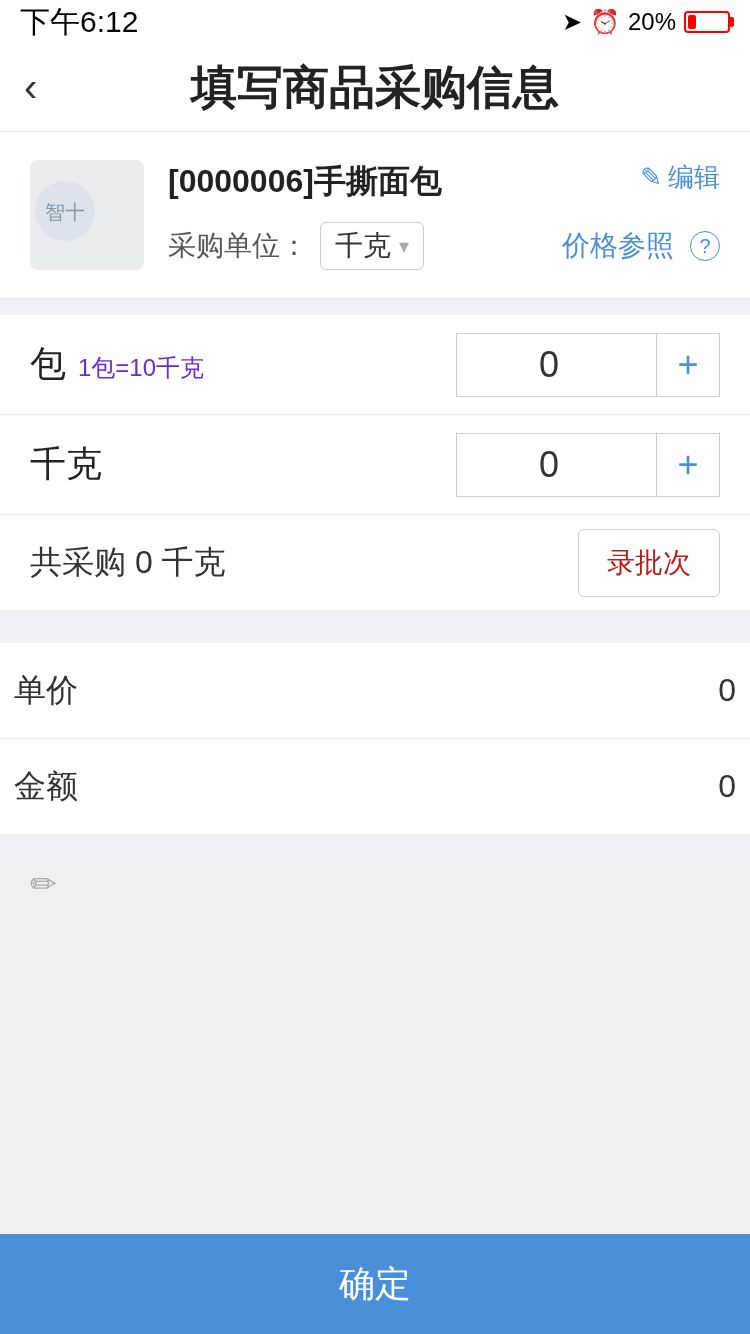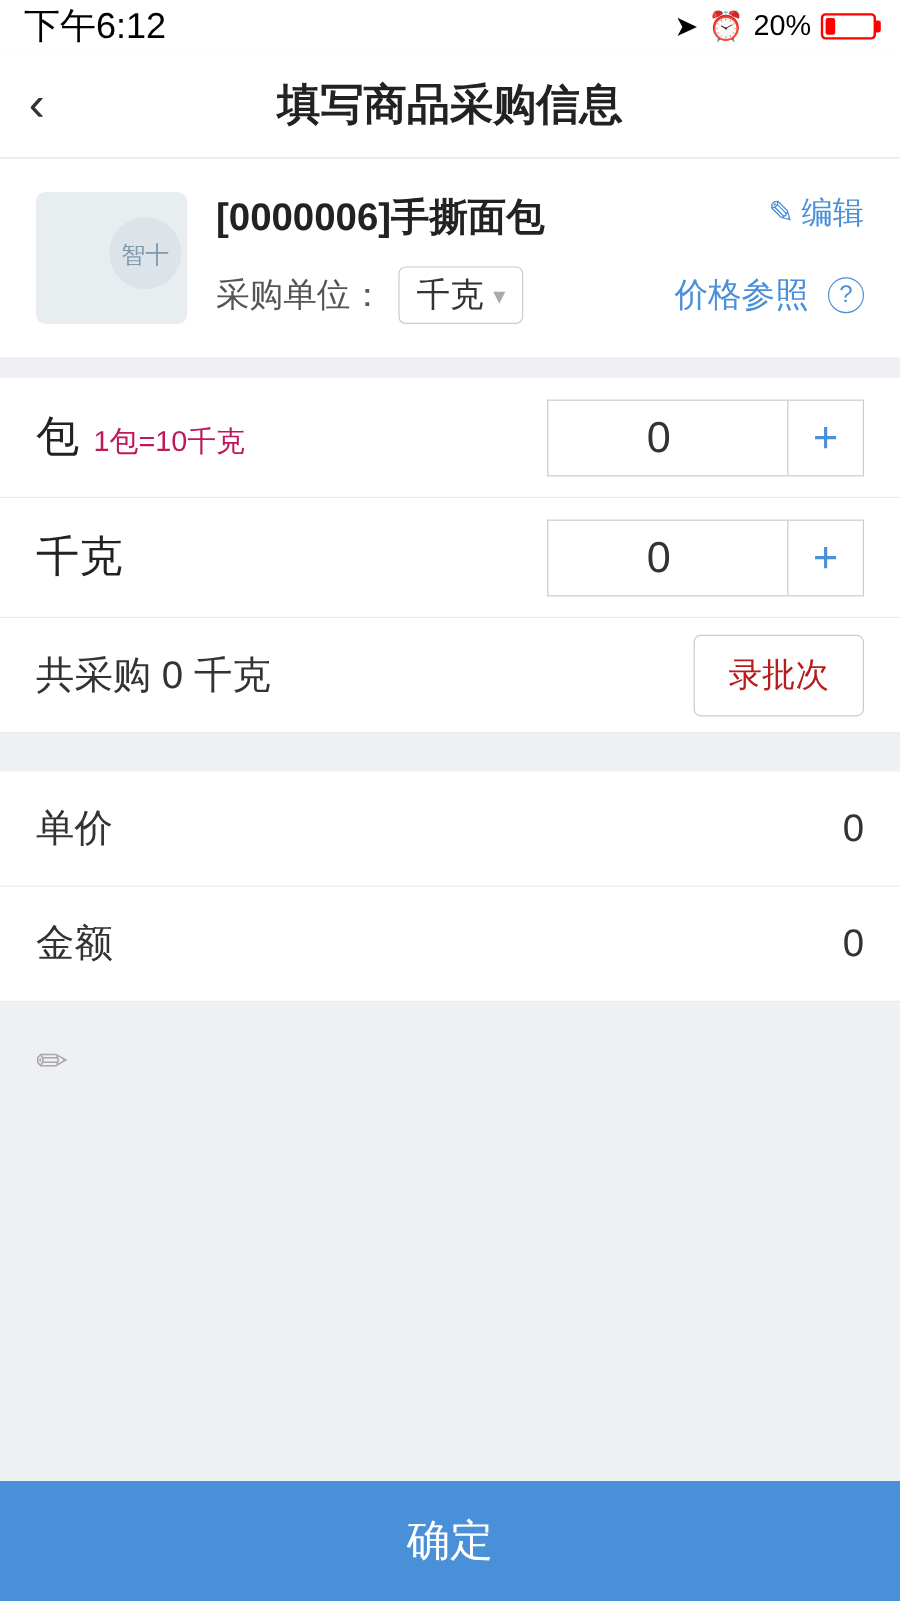--- a/index.html
+++ b/index.html
@@ -44,43 +44,43 @@
       border-bottom: 1px solid #e5e5e5;
     }
     .nav-back {
       position: absolute;
       left: 24px;
       font-size: 40px;
       color: #333;
       cursor: pointer;
     }
     .nav-title {
-      font-size: 36px;
+      font-size: 46px;
       font-weight: 600;
       color: #222;
     }
 
     
     .product-card {
       background: #fff;
       margin-top: 0;
       padding: 28px 30px;
       display: flex;
       align-items: flex-start;
       gap: 24px;
       border-bottom: 1px solid #e8e8e8;
     }
     .product-image {
-      width: 126px;
+      width: 114px;
       height: 110px;
       background: #e8edf0;
       border-radius: 8px;
       display: flex;
       align-items: center;
-      justify-content: flex-end;
+      justify-content: flex-start;
       flex-shrink: 0;
     }
     .product-image-inner {
       font-size: 36px;
       color: #8099aa;
     }
     .product-info { flex: 1; }
     .product-name-row {
       display: flex;
       align-items: flex-start;
@@ -152,21 +152,21 @@
     }
     .quantity-label {
       font-size: 36px;
       color: #222;
       display: flex;
       align-items: baseline;
       gap: 12px;
     }
     .quantity-sublabel {
       font-size: 24px;
-      color: #be185d;
+      color: #6d28d9;
     }
     .quantity-input-group {
       display: flex;
       align-items: center;
       gap: 0;
     }
     .quantity-input {
       width: 200px;
       height: 64px;
       border: 1px solid #ccc;
@@ -216,21 +216,21 @@
 
     
     .price-section {
       background: #fff;
       margin-top: 16px;
     }
     .price-row {
       display: flex;
       align-items: center;
       justify-content: space-between;
-      padding: 0 30px;
+      padding: 0 14px;
       height: 96px;
       border-bottom: 1px solid #ebebeb;
     }
     .price-row-label { font-size: 32px; color: #333; }
     .price-row-value { font-size: 32px; color: #333; }
 
     
     .remark-section {
       background: #eef0f3;
       margin-top: 0;

